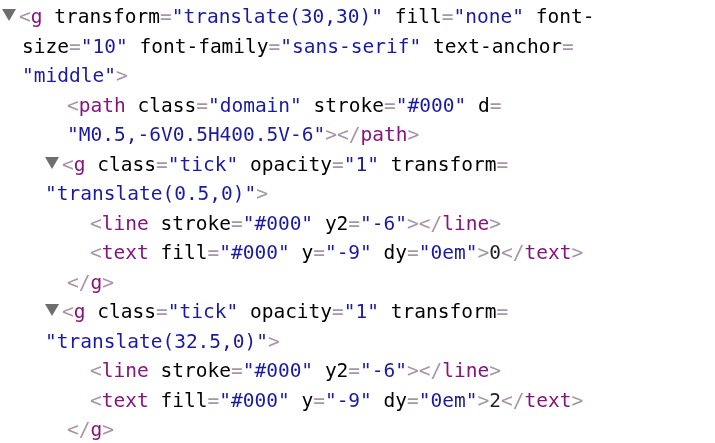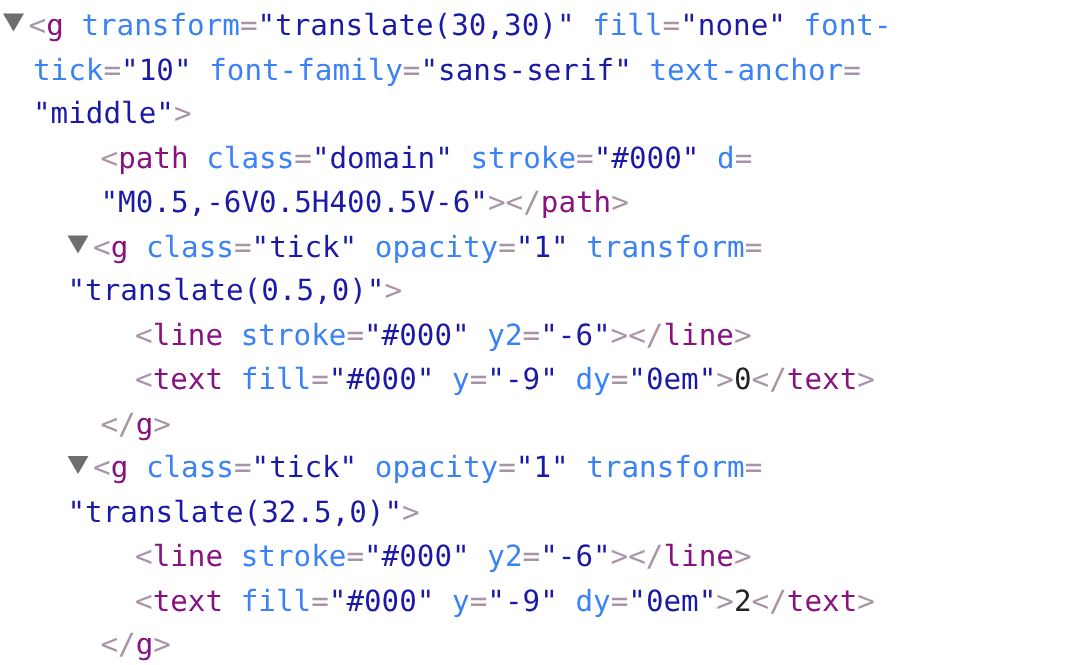--- a/index.html
+++ b/index.html
@@ -2,31 +2,31 @@
 <html><head>
 <meta charset="utf-8">
 <style>
   html, body { margin:0; padding:0; background:#ffffff; }
   body { width:715px; height:443px; overflow:hidden; font-family:"DejaVu Sans Mono","Liberation Mono",monospace; font-size:19.5px; line-height:29.5px; color:#000; }
   .tree { position:relative; padding-top:2px; }
   .line { white-space:pre; position:relative; }
   .tri { display:inline-block; width:0; height:0; border-left:7px solid transparent; border-right:7px solid transparent; border-top:12px solid #6e6e6e; margin-right:3px; vertical-align:2px; cursor:pointer; }
   .br { color:#a894a6; }
   .tag { color:#881280; }
-  .an { color:#3b82f6; }
+  .an { color:#000000; }
   .av { color:#1a1aa6; }
   .tx { color:#222; }
 </style>
 </head>
 <body>
 
 <div class="tree">
 
   <div class="line" style="padding-left:2px;"><span class="tri"></span><span class="br">&lt;</span><span class="tag">g</span> <span class="an">transform</span><span class="br">=</span><span class="av">"translate(30,30)"</span> <span class="an">fill</span><span class="br">=</span><span class="av">"none"</span> <span class="an">font-</span></div>
-  <div class="line" style="padding-left:22px;"><span class="an">tick</span><span class="br">=</span><span class="av">"10"</span> <span class="an">font-family</span><span class="br">=</span><span class="av">"sans-serif"</span> <span class="an">text-anchor</span><span class="br">=</span></div>
+  <div class="line" style="padding-left:22px;"><span class="an">size</span><span class="br">=</span><span class="av">"10"</span> <span class="an">font-family</span><span class="br">=</span><span class="av">"sans-serif"</span> <span class="an">text-anchor</span><span class="br">=</span></div>
   <div class="line" style="padding-left:22px;"><span class="av">"middle"</span><span class="br">&gt;</span></div>
 
   <div class="line" style="padding-left:67px;"><span class="br">&lt;</span><span class="tag">path</span> <span class="an">class</span><span class="br">=</span><span class="av">"domain"</span> <span class="an">stroke</span><span class="br">=</span><span class="av">"#000"</span> <span class="an">d</span><span class="br">=</span></div>
   <div class="line" style="padding-left:67px;"><span class="av">"M0.5,-6V0.5H400.5V-6"</span><span class="br">&gt;&lt;/</span><span class="tag">path</span><span class="br">&gt;</span></div>
 
   <div class="line" style="padding-left:45px;"><span class="tri"></span><span class="br">&lt;</span><span class="tag">g</span> <span class="an">class</span><span class="br">=</span><span class="av">"tick"</span> <span class="an">opacity</span><span class="br">=</span><span class="av">"1"</span> <span class="an">transform</span><span class="br">=</span></div>
   <div class="line" style="padding-left:45px;"><span class="av">"translate(0.5,0)"</span><span class="br">&gt;</span></div>
   <div class="line" style="padding-left:90px;"><span class="br">&lt;</span><span class="tag">line</span> <span class="an">stroke</span><span class="br">=</span><span class="av">"#000"</span> <span class="an">y2</span><span class="br">=</span><span class="av">"-6"</span><span class="br">&gt;&lt;/</span><span class="tag">line</span><span class="br">&gt;</span></div>
   <div class="line" style="padding-left:90px;"><span class="br">&lt;</span><span class="tag">text</span> <span class="an">fill</span><span class="br">=</span><span class="av">"#000"</span> <span class="an">y</span><span class="br">=</span><span class="av">"-9"</span> <span class="an">dy</span><span class="br">=</span><span class="av">"0em"</span><span class="br">&gt;</span><span class="tx">0</span><span class="br">&lt;/</span><span class="tag">text</span><span class="br">&gt;</span></div>
   <div class="line" style="padding-left:67px;"><span class="br">&lt;/</span><span class="tag">g</span><span class="br">&gt;</span></div>

